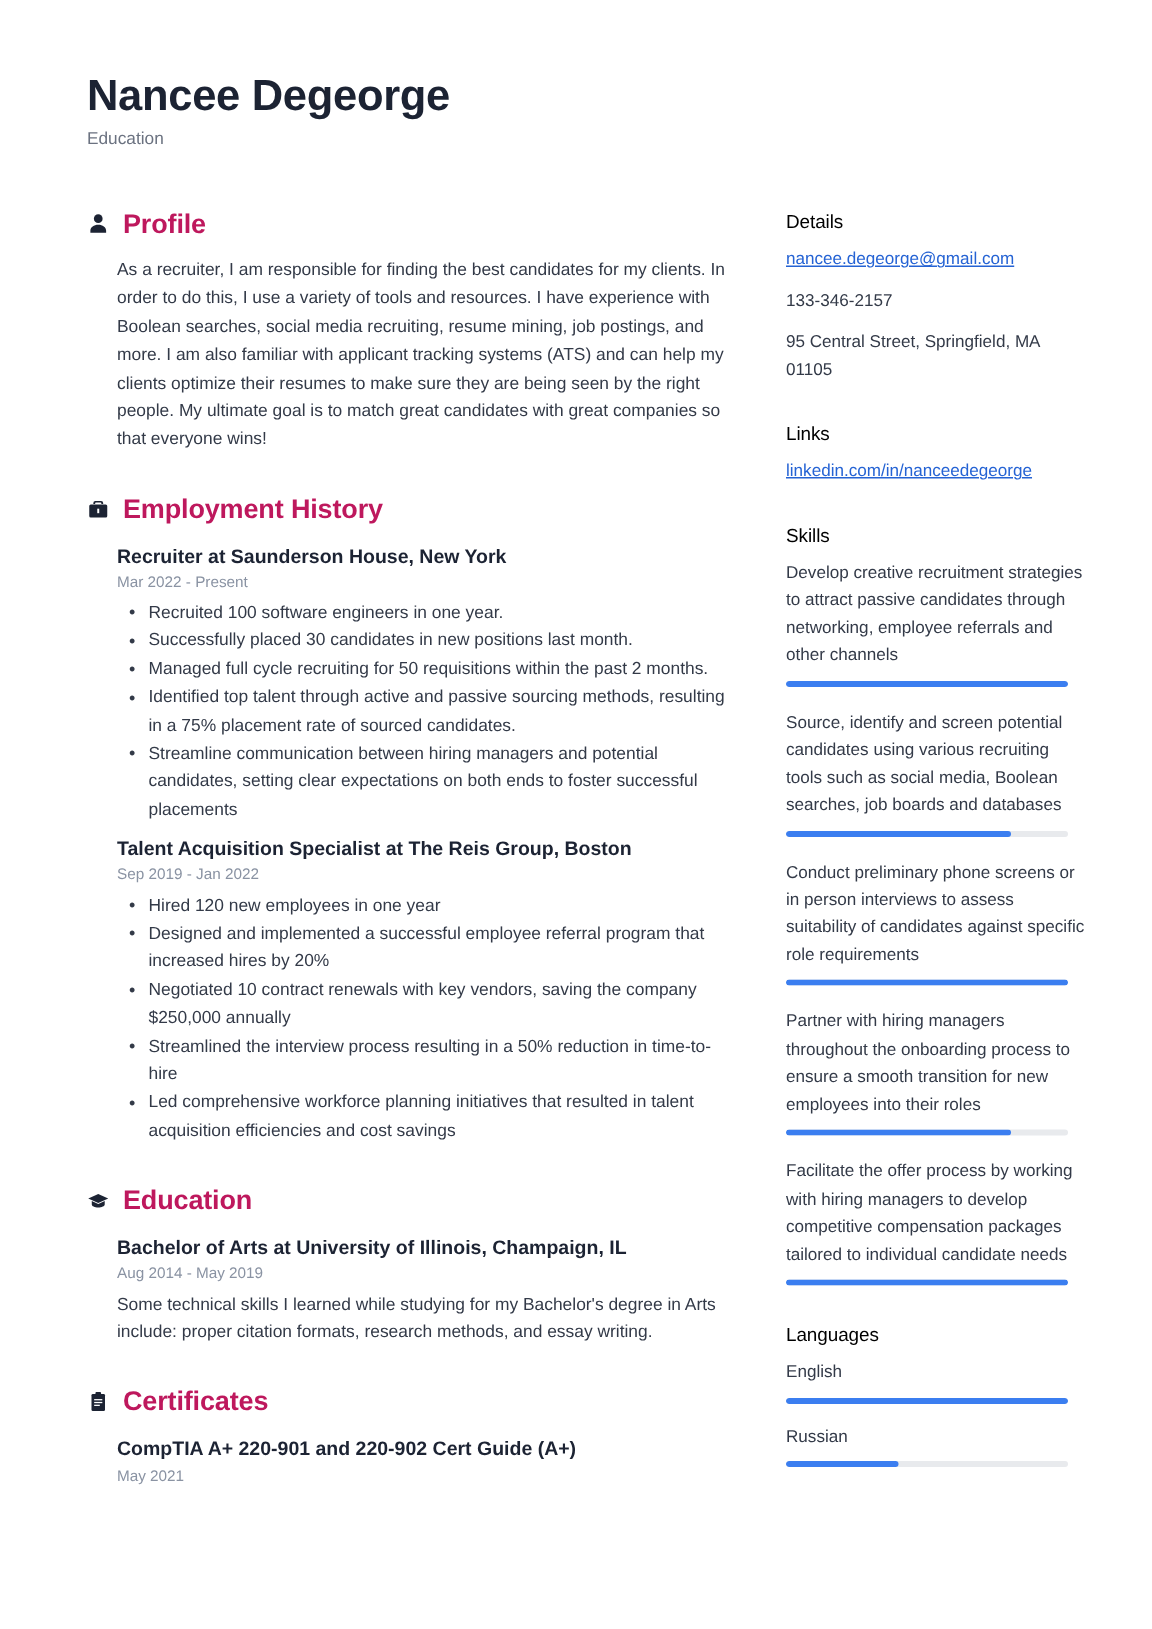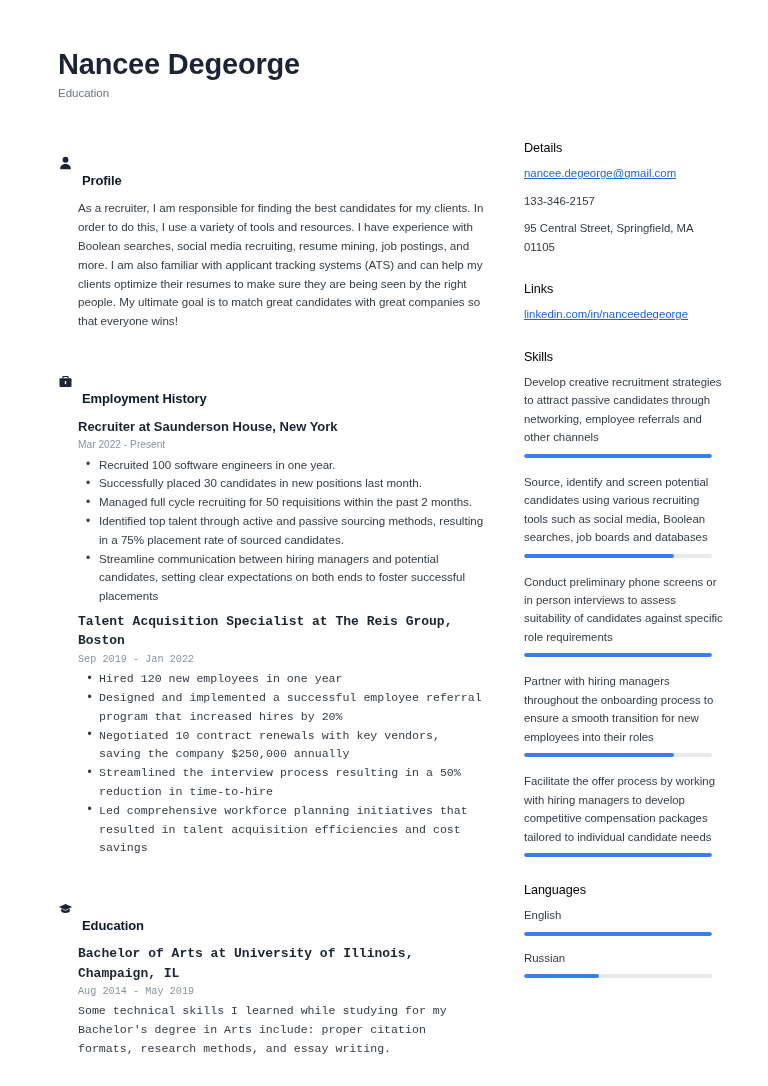--- a/index.html
+++ b/index.html
@@ -67,37 +67,36 @@
     height: 15px;
     flex: 0 0 15px;
     display: flex;
     align-items: center;
     justify-content: center;
     color: #1c2333;
   }
   .section-icon svg { width: 15px; height: 15px; display: block; fill: #1c2333; }
 
   .section-title {
-    font-size: 13px;
+    font-size: 18px;
     font-weight: 700;
-    color: #0f172a;
+    color: #be185d;
     letter-spacing: -0.1px;
-    margin-top: 34px;
   }
 
   
   .para {
     font-size: 11.6px;
     line-height: 1.62;
     color: #333a48;
     padding-left: 20px;
   }
 
   .entry { padding-left: 20px; margin-bottom: 6px; }
-  .entry:last-child { margin-bottom: 0; font-family: Liberation Mono, monospace; }
+  .entry:last-child { margin-bottom: 0; }
 
   .entry-title {
     font-size: 13px;
     font-weight: 700;
     color: #1c2333;
     line-height: 1.5;
   }
 
   .entry-date {
     font-size: 10.2px;

